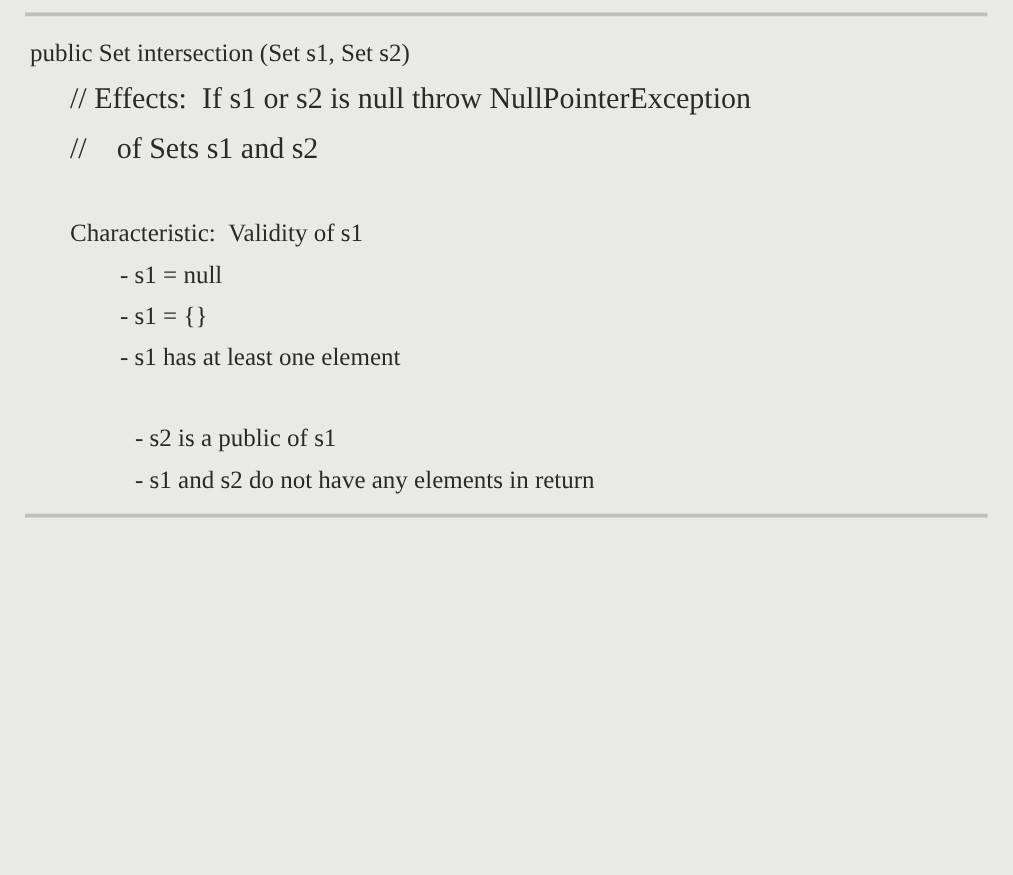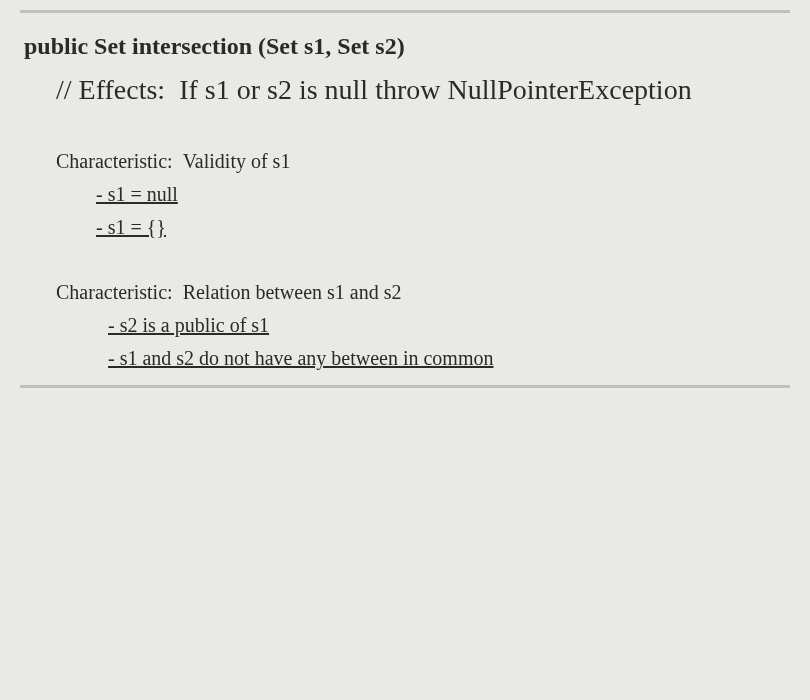--- a/index.html
+++ b/index.html
@@ -25,64 +25,63 @@
     .hr-bottom {
       height: 3px;
       background: #bfc0bc;
       margin-top: 10px;
     }
     .content {
       padding-left: 4px;
     }
     .sig {
       margin-bottom: 0;
-      font-size: 24px;
-      font-weight: bold;
+      font-size: 20px;
     }
     .comment {
       padding-left: 32px;
-      font-size: 28px;
+      font-size: 24px;
     }
     .section {
       padding-left: 32px;
       margin-top: 32px;
     }
     .sec-title {
       margin-bottom: 0;
       margin-top: 12px;
     }
     .bullet {
       padding-left: 40px;
-      text-decoration: underline;
     }
     .bullet.inner {
       padding-left: 52px;
     }
   </style>
 </head>
 <body>
 
 <div class="hr-top"></div>
 
 <div class="content">
   <div class="sig">public Set intersection (Set s1, Set s2)</div>
   <div class="comment">
     <span>// Effects:</span>&nbsp;&nbsp;<span>If s1 or s2 is null throw NullPointerException</span>
   </div>
+  <div class="comment">
+    <span>//</span>&nbsp;&nbsp;&nbsp;&nbsp;<span>of Sets s1 and s2</span>
+  </div>
 
   <div class="section">
     <div class="sec-title">
       <span>Characteristic:</span>&nbsp;&nbsp;<span>Validity of s1</span>
     </div>
     <div class="bullet">- s1 = null</div>
     <div class="bullet">- s1 = {}</div>
+    <div class="bullet">- s1 has at least one element</div>
   </div>
 
   <div class="section">
-    <div class="sec-title">
-      <span>Characteristic:</span>&nbsp;&nbsp;<span>Relation between s1 and s2</span>
-    </div>
     <div class="bullet inner">- s2 is a public of s1</div>
-    <div class="bullet inner">- s1 and s2 do not have any between in common</div>
+    <div class="bullet inner">- s1 and s2 do not have any elements in return</div>
   </div>
 </div>
 
 <div class="hr-bottom"></div>
 
 </body></html>

